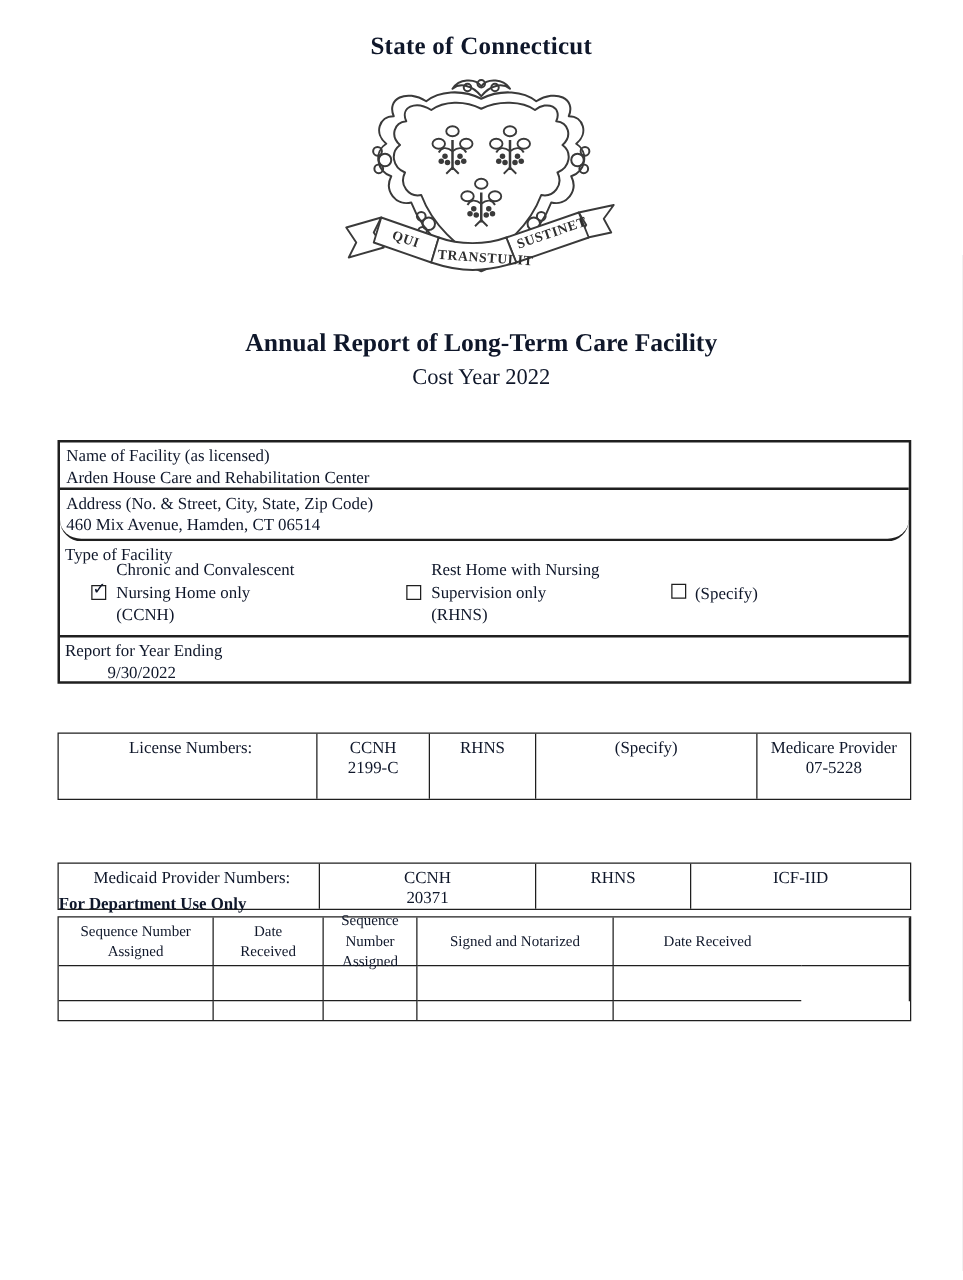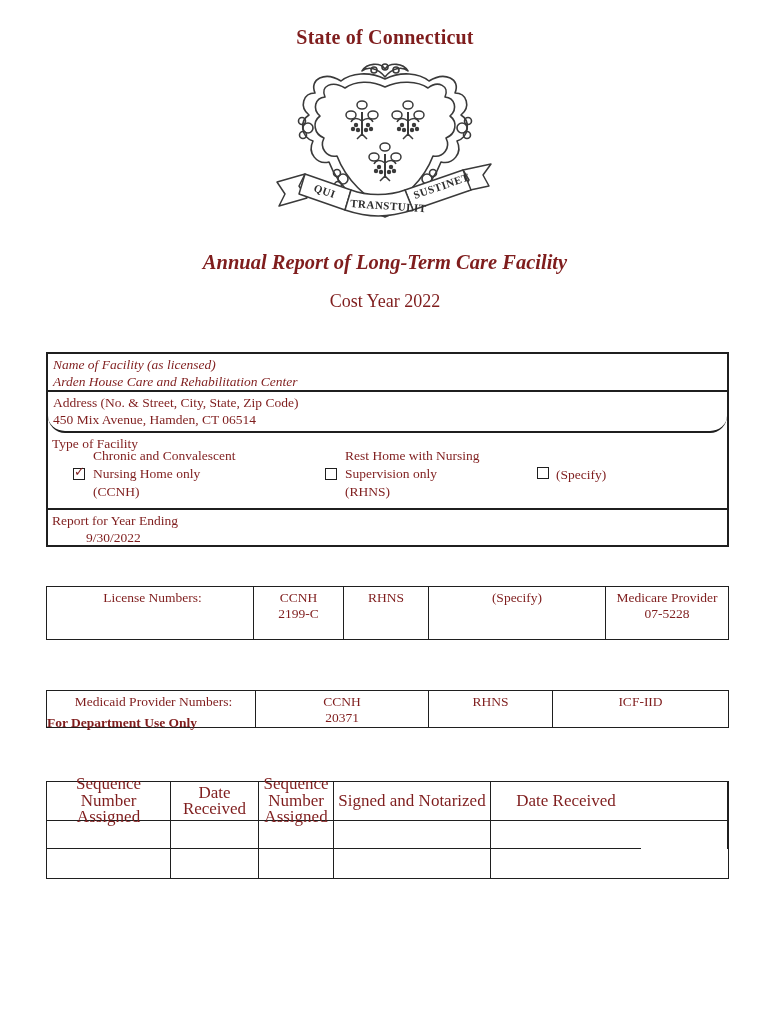--- a/index.html
+++ b/index.html
@@ -1,36 +1,36 @@
 <!DOCTYPE html>
 <html><head>
 <meta charset="utf-8">
 <style>
   * { margin:0; padding:0; box-sizing:border-box; }
   html,body { background:#e8e8e8; }
   .page {
     position:relative; width:770px; height:1024px; margin:0 auto;
-    background:#ffffff; color:#7f1d1d;
+    background:#ffffff; color:#0f172a;
     font-family:"Liberation Serif","DejaVu Serif",serif;
     overflow:hidden;
   }
   .center-line { position:absolute; left:0; right:0; text-align:center; }
   .state-title { top:26px; font-size:20px; font-weight:bold; letter-spacing:0.2px; }
-  .report-title { top:251px; font-size:20.5px; font-weight:bold;font-style:italic; }
+  .report-title { top:264px; font-size:20.5px; font-weight:bold; }
   .cost-year { top:291px; font-size:18px; }
 
   .seal { position:absolute; left:263px; top:60px; width:244px; height:190px; }
 
   
   .facility-table {
     position:absolute; left:46px; top:352px; width:683px; height:195px;
     border:2px solid #1f1f1f; font-size:13.5px; line-height:17px;
   }
   .f-row { border-bottom:2px solid #1f1f1f; padding:2px 5px 0 5px; }
-  .r-name { height:38px;font-style:italic; }
+  .r-name { height:38px; }
   .r-addr { height:41px;border-radius:17px; }
   .r-type { height:77px; position:relative; padding:0; }
   .r-year { height:33px; border-bottom:none; padding:0; display:grid; grid-template-columns:286px 1fr; }
   .year-cell { padding:2px 4px 0 4px; }
   .year-cell.first { border-right:2px solid #1f1f1f; }
   .year-value { padding-left:60px; }
   .year-value.end { padding-left:34px; }
 
   .type-label { position:absolute; left:4px; top:2px; }
   .opt-lines { position:absolute; top:14px; line-height:18px; }
@@ -56,25 +56,25 @@
   }
   .license-table { top:586px; height:54px; grid-template-columns:207px 90px 85px 177px 1fr; }
   .medicaid-table { top:690px; height:38px; grid-template-columns:209px 173px 124px 1fr; }
   .g-cell { border-right:1.6px solid #1f1f1f; padding-top:3px; text-align:center; }
   .g-cell.lastcol { border-right:none; }
   .g-cell.label-cell { text-align:center; padding-left:5px; }
 
   
   .dept-title { position:absolute; left:47px; top:715px; font-size:13.5px; font-weight:bold; }
   .dept-table {
-    position:absolute; left:46px; top:733px; width:683px; height:98px;
+    position:absolute; left:46px; top:733px; width:683px; height:84px;
     border:1.6px solid #1f1f1f; display:grid;
     grid-template-columns:124px 88px 75px 157px 150px 1fr;
     grid-template-rows:39px 28px 1fr;
-    font-size:17px; line-height:16.5px;margin-top:48px;
+    font-size:12px; line-height:16.5px;
   }
   .d-cell {
     border-right:1.6px solid #1f1f1f; border-bottom:1.6px solid #1f1f1f;
     display:flex; flex-direction:column; justify-content:center; align-items:center;
     text-align:center; padding:1px 2px;
   }
   .d-cell.lastcol { border-right:none; }
   .d-cell.lastrow { border-bottom:none; }
 </style>
 </head>
@@ -148,21 +148,21 @@
   <div class="center-line report-title">Annual Report of Long-Term Care Facility</div>
   <div class="center-line cost-year">Cost Year 2022</div>
 
   <div class="facility-table">
     <div class="f-row r-name">
       <div>Name of Facility (as licensed)</div>
       <div>Arden House Care and Rehabilitation Center</div>
     </div>
     <div class="f-row r-addr">
       <div>Address (No. &amp; Street, City, State, Zip Code)</div>
-      <div>450 Mix Avenue, Hamden, CT 06514</div>
+      <div>460 Mix Avenue, Hamden, CT 06514</div>
     </div>
     <div class="f-row r-type">
       <div class="type-label">Type of Facility</div>
 
       <span class="checkbox cb1"><span class="cbmark">✓</span></span>
       <div class="opt-lines opt1">
         <div>Chronic and Convalescent</div>
         <div>Nursing Home only</div>
         <div>(CCNH)</div>
       </div>

